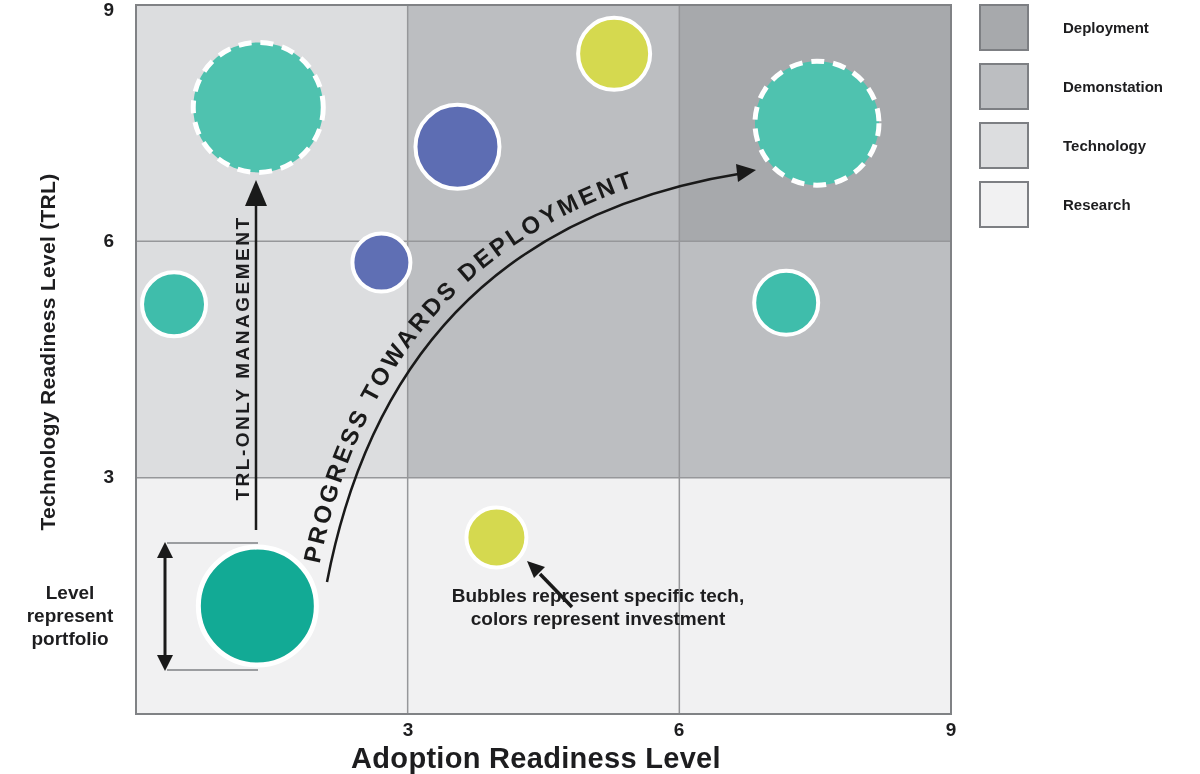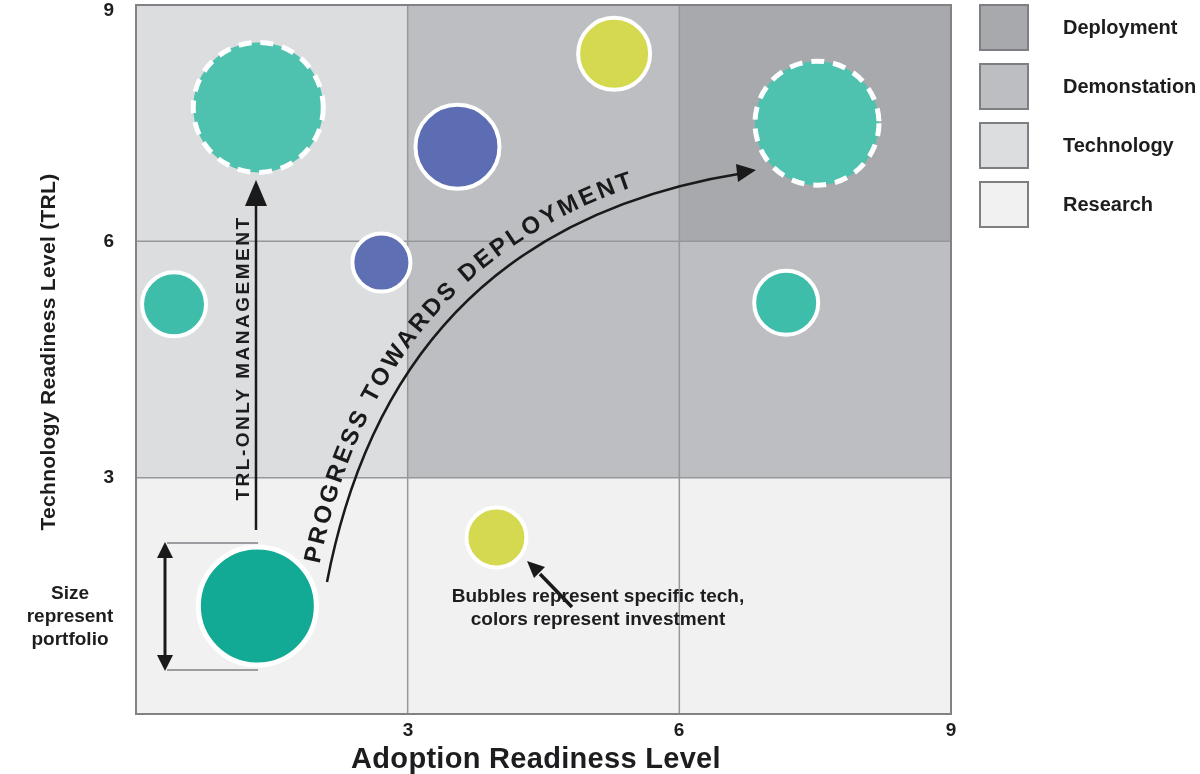--- a/index.html
+++ b/index.html
@@ -13,21 +13,21 @@
   .ytick{width:30px;text-align:right;left:84px;}
   .xtick{width:30px;text-align:center;top:719px;}
   .axis-title{font-size:29px;letter-spacing:0.3px;}
   .x-title{left:336px;top:742px;width:400px;text-align:center;}
   .y-title{left:48px;top:352px;transform:translate(-50%,-50%) rotate(-90deg);white-space:nowrap;font-size:21px;}
   .size-note{left:6px;top:581px;width:128px;text-align:center;font-size:19px;line-height:23px;}
   .bubbles-note{left:417px;top:584px;width:362px;text-align:center;font-size:19px;line-height:23px;}
   .legend{position:absolute;left:979px;top:4px;}
   .legend-row{display:flex;align-items:center;margin-bottom:12px;height:47px;}
   .legend-swatch{width:46px;height:43px;border:2px solid #7d7f83;flex:0 0 auto;}
-  .legend-label{margin-left:34px;font-size:20px;font-weight:700;white-space:nowrap;}
+  .legend-label{margin-left:34px;font-size:15px;font-weight:700;white-space:nowrap;}
 </style>
 </head>
 <body>
 
 <div class="canvas">
 
   <svg id="plot-svg" viewBox="0 0 1200 774">
     <g id="zones-layer">
         <rect x="136" y="477.66666666666674" width="815" height="236.33333333333326" fill="#f1f1f2"></rect>
         <rect x="136" y="5" width="271.66666666666663" height="472.66666666666674" fill="#dcdddf"></rect>
@@ -87,21 +87,21 @@
   <div class="txt tick ytick" style="top:230px">6</div>
   <div class="txt tick ytick" style="top:466px">3</div>
   <div class="txt tick xtick" style="left:393px">3</div>
   <div class="txt tick xtick" style="left:664px">6</div>
   <div class="txt tick xtick" style="left:936px">9</div>
 
   <div class="txt axis-title x-title">Adoption Readiness Level (ARL)</div>
   <div class="txt axis-title y-title">Technology Readiness Level (TRL)</div>
 
   <div class="txt size-note">
-    <div>Size</div>
+    <div>Level</div>
     <div>represent</div>
     <div>portfolio</div>
   </div>
 
   <div class="txt bubbles-note">
     <div>Bubbles represent specific tech,</div>
     <div>colors represent investment</div>
   </div>
 
   <div class="legend">

